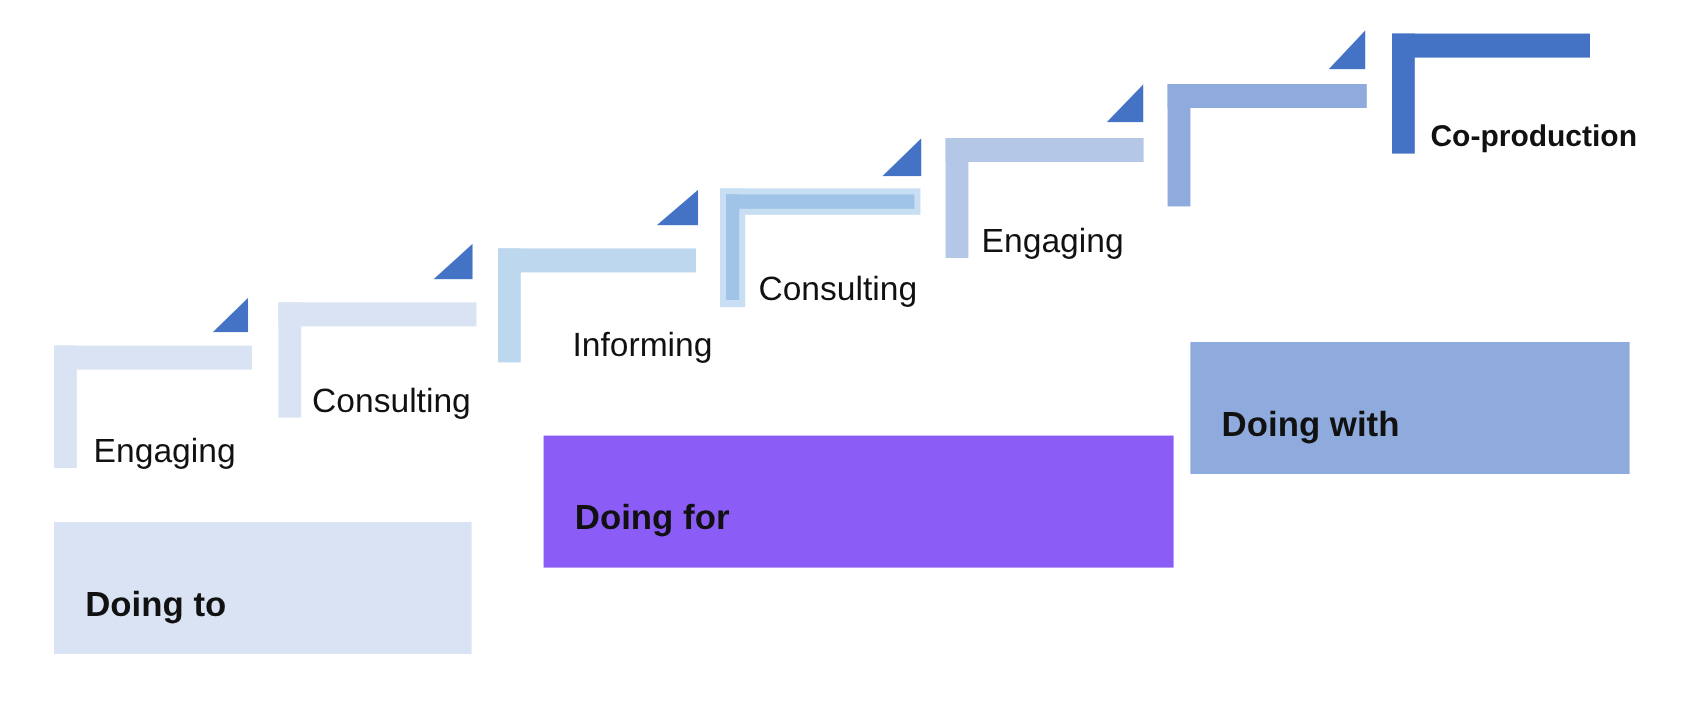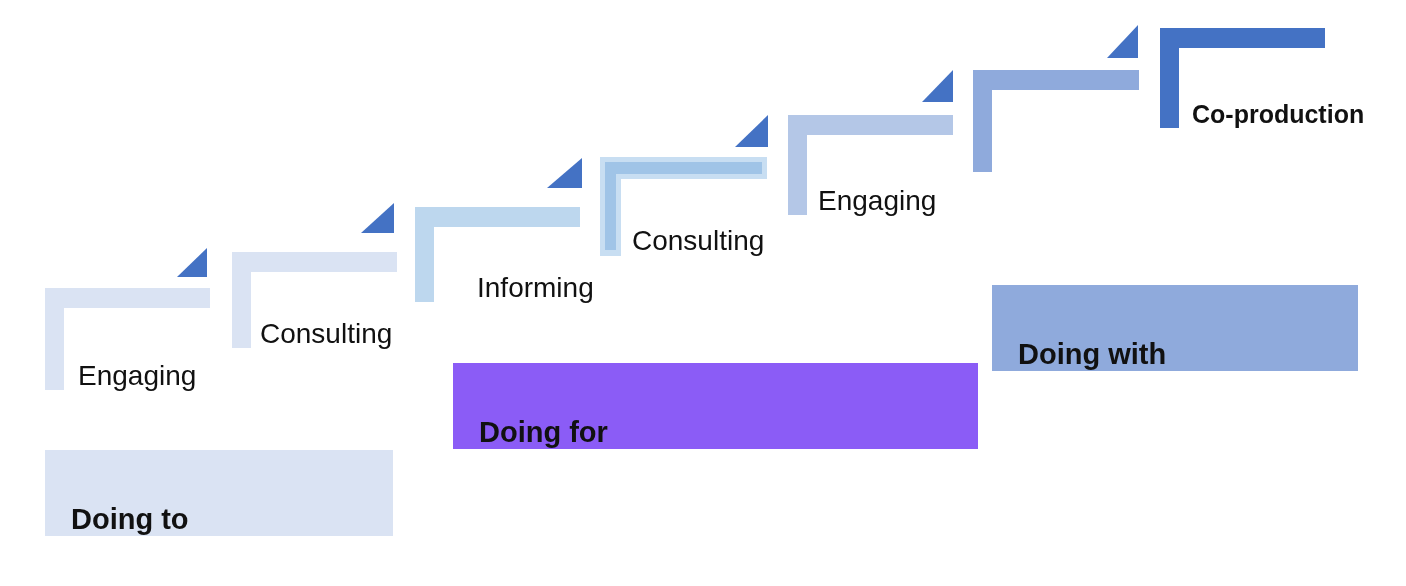--- a/index.html
+++ b/index.html
@@ -58,32 +58,32 @@
   .t1 { left: 177px;  top: 248px; width: 30px; height: 29px; }
   .t2 { left: 361px;  top: 203px; width: 33px; height: 30px; }
   .t3 { left: 547px;  top: 158px; width: 35px; height: 30px; }
   .t4 { left: 735px;  top: 115px; width: 33px; height: 32px; }
   .t5 { left: 922px;  top: 70px;  width: 31px; height: 32px; }
   .t6 { left: 1107px; top: 25px;  width: 31px; height: 33px; }
 
   
   .box {
     position: absolute;
-    height: 86px;
+    height: 110px;
   }
   .box .box-label {
     position: absolute;
     left: 26px;
     top: 53px;
     font-size: 29px;
     font-weight: bold;
     color: #111111;
     white-space: nowrap;
   }
-  .b1 { left: 45px;  top: 435px; width: 348px; background: #dae3f3; margin-top: 15px; }
+  .b1 { left: 45px;  top: 435px; width: 348px; background: #dae3f3; }
   .b2 { left: 453px; top: 363px; width: 525px; background: #8b5cf6; }
   .b3 { left: 992px; top: 285px; width: 366px; background: #8faadc; }
 </style>
 </head>
 <body>
 
 <div class="canvas">
 
   <div class="lshape s1"></div>
   <div class="lshape s2"></div>

